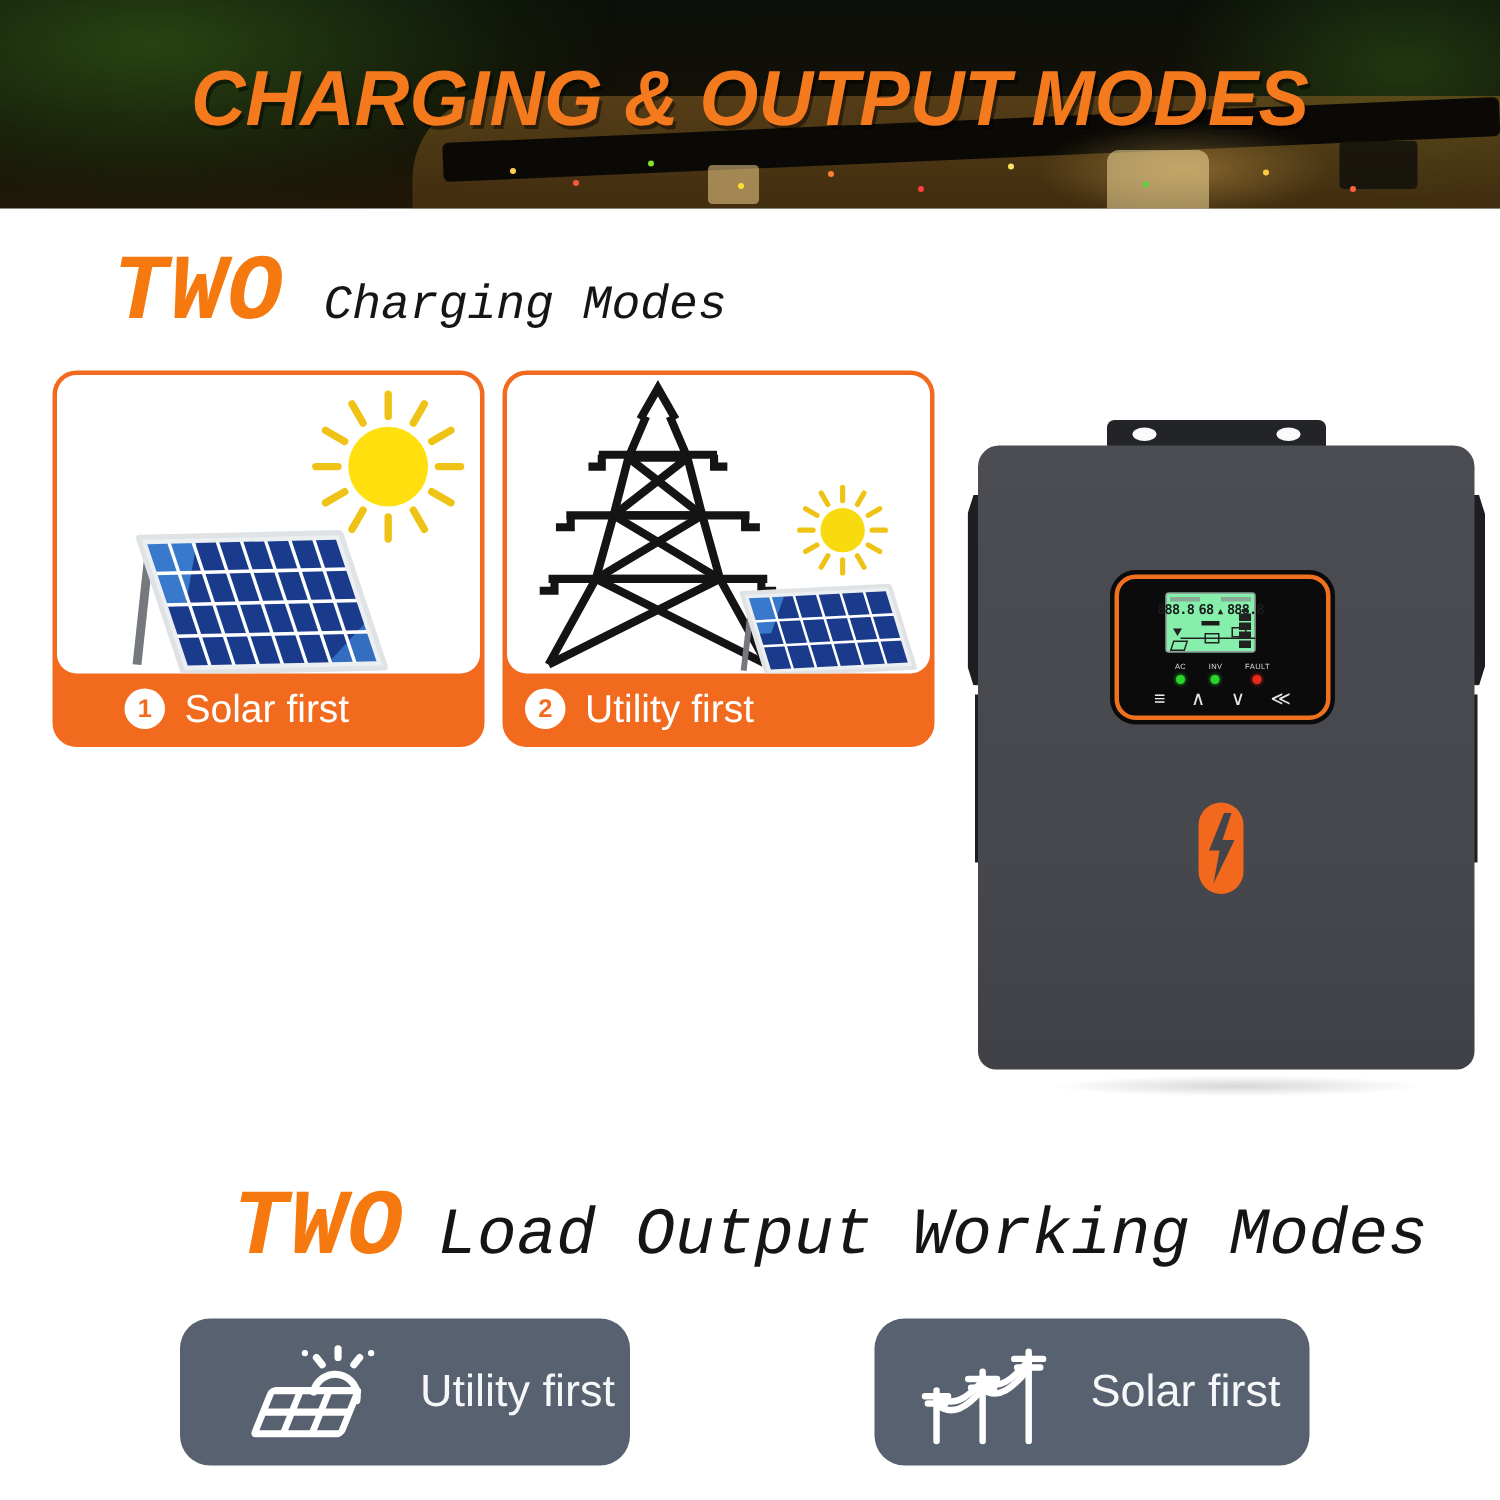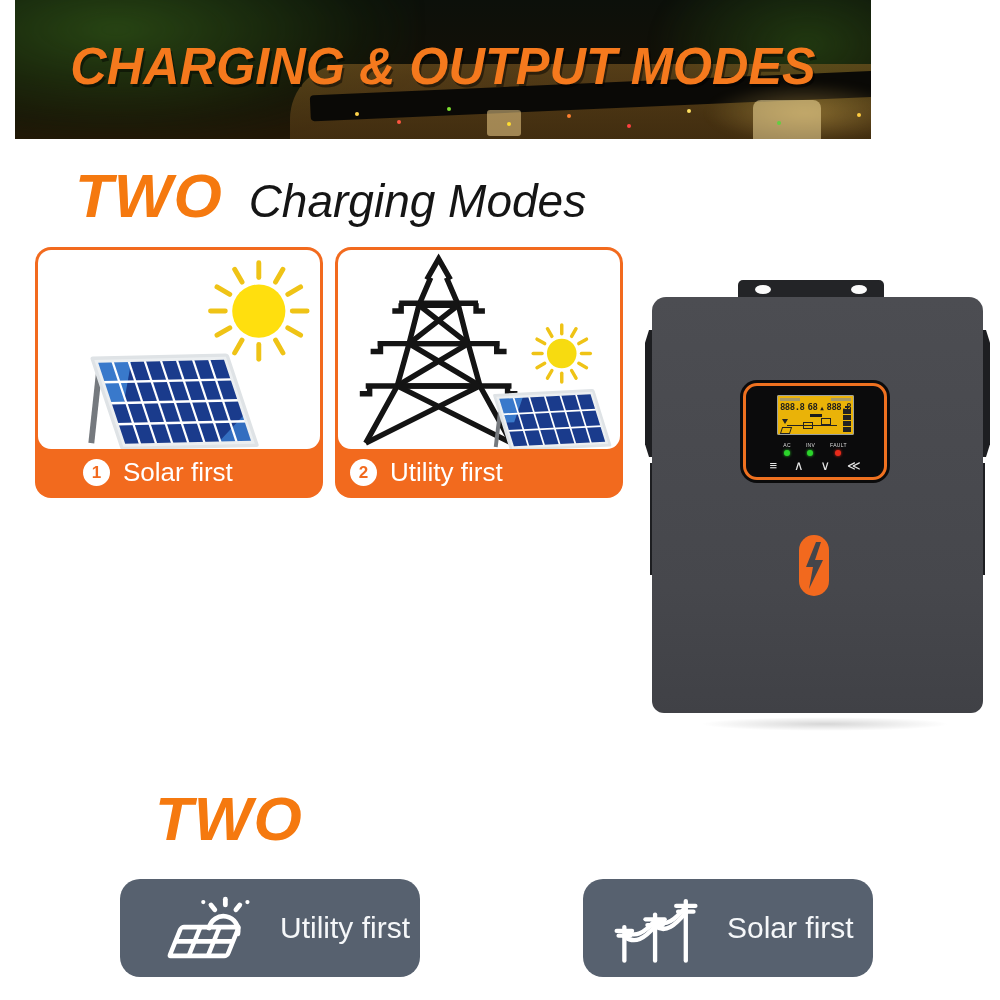--- a/index.html
+++ b/index.html
@@ -1,20 +1,20 @@
 <!DOCTYPE html>
 <html><head>
 <meta charset="utf-8">
 <style>
   html,body{margin:0;padding:0;background:#fff;}
   .page{position:relative;width:1000px;height:1000px;background:#fff;overflow:hidden;
         font-family:"Liberation Sans",sans-serif;}
 
   
-  .banner{position:absolute;left:15px;top:0;width:856px;height:139px;overflow:hidden;
+  .banner{position:absolute;left:0;top:0;width:1000px;height:139px;overflow:hidden;
           background:linear-gradient(180deg,#0c100a 0%,#141007 55%,#221807 100%);}
   .b-foliage-l{position:absolute;left:-60px;top:-30px;width:460px;height:170px;
           background:radial-gradient(ellipse at 35% 35%,rgba(46,82,22,.8),rgba(20,40,10,.25) 60%,transparent 75%);filter:blur(6px);}
   .b-foliage-r{position:absolute;right:-40px;top:-20px;width:260px;height:160px;
           background:radial-gradient(ellipse at 60% 40%,rgba(40,74,20,.7),transparent 70%);filter:blur(6px);}
   .b-van{position:absolute;left:275px;top:64px;width:725px;height:75px;
           background:linear-gradient(180deg,rgba(130,92,34,.6),rgba(96,66,24,.5));
           border-top-left-radius:55px;}
   .b-awning{position:absolute;left:295px;top:80px;width:705px;height:26px;background:#0a0906;
           transform:rotate(-2.5deg);border-radius:4px;}
@@ -25,25 +25,25 @@
   .b-win2{position:absolute;left:893px;top:94px;width:52px;height:32px;background:rgba(18,16,12,.85);border-radius:3px;}
   .b-lights{position:absolute;left:340px;top:112px;width:4px;height:4px;border-radius:50%;background:#ffd24a;filter:blur(.4px);
           box-shadow:42px 8px 0 #ff5540,92px -5px 0 #7fe030,152px 10px 0 #ffdd30,
                      212px 2px 0 #ff8030,272px 12px 0 #ff4040,332px -3px 0 #ffe060,
                      422px 9px 0 #60d040,502px 1px 0 #ffcc40,560px 12px 0 #ff6040;}
   .banner-title{position:absolute;left:50%;top:36px;transform:translateX(-50%) scaleX(.97);
           white-space:nowrap;font-style:italic;font-weight:900;font-size:52px;letter-spacing:0;
           color:#f5791d;text-shadow:2px 3px 0 rgba(0,0,0,.45);}
 
   
-  .heading{position:absolute;display:flex;align-items:baseline;white-space:nowrap;}
+  .heading{position:absolute;display:flex;align-items:baseline;white-space:nowrap;font-family:Liberation Mono, monospace;}
   .h-charging{left:75px;top:160px;gap:26px;}
   .h-output{left:155px;top:783px;gap:22px;}
   .hl{font-style:italic;font-weight:900;color:#f5790f;font-size:62px;letter-spacing:1px;}
-  .ht{font-style:italic;color:#151515;font-size:46px;}
+  .ht{font-style:italic;color:#151515;font-size:32px;}
 
   
   .card{position:absolute;top:247px;width:288px;height:251px;background:#f26a1e;border-radius:16px;
         box-sizing:border-box;padding:3px;}
   .card-1{left:35px;}
   .card-2{left:335px;}
   .card-body{position:relative;width:282px;height:199px;background:#fff;border-radius:13px;overflow:hidden;}
   .card-footer{height:46px;display:flex;align-items:center;}
   .card-1 .card-footer{padding-left:45px;}
   .card-2 .card-footer{padding-left:12px;}
@@ -63,21 +63,21 @@
   .hole-l{left:17px;} .hole-r{right:17px;}
   .inv-body{position:absolute;left:7px;top:17px;width:331px;height:416px;
         background:linear-gradient(180deg,#4c4d52 0%,#46474c 70%,#404146 100%);
         border-radius:14px 14px 12px 12px;}
   .inv-band{position:absolute;left:7px;top:384px;width:331px;height:49px;background:#f2691e;
         border-radius:0 0 13px 13px;border-top:2px solid #34353a;box-sizing:border-box;
         display:flex;align-items:center;justify-content:center;}
   .inv-band-text{color:#3e3f44;font-weight:bold;font-size:19px;letter-spacing:.5px;transform:scaleX(.9);white-space:nowrap;}
   .inv-display{position:absolute;left:98px;top:103px;width:144px;height:97px;background:#0b0b0c;
         border:3px solid #ef7120;border-radius:14px;box-shadow:0 0 0 3px #0b0b0c;box-sizing:border-box;}
-  .lcd{position:absolute;left:31px;top:9px;width:77px;height:40px;background:#eab308;border-radius:2px;
+  .lcd{position:absolute;left:31px;top:9px;width:60px;height:40px;background:#86efac;border-radius:2px;
         box-shadow:inset 0 0 0 1px #9aa0a0;}
   .lcd-lbl{position:absolute;top:3px;height:3px;width:20px;background:#8a8f8c;opacity:.7;}
   .lbl-l{left:3px;} .lbl-r{right:3px;}
   .lcd-digits{position:absolute;left:0;right:0;top:8px;display:flex;justify-content:center;gap:3px;
         font-family:"DejaVu Sans Mono",monospace;font-weight:bold;font-size:9px;letter-spacing:-.5px;color:#1c1c1c;line-height:9px;}
   .lcd-warning{font-size:6px;line-height:9px;}
   .lcd-mode{position:absolute;left:50%;top:19px;width:12px;height:3px;background:#1c1c1c;transform:translateX(-50%);}
   .f-arrow{position:absolute;left:5px;top:24px;width:0;height:0;border-left:3px solid transparent;
         border-right:3px solid transparent;border-top:5px solid #222;}
   .f-chip{position:absolute;width:8px;height:5px;border:1px solid #222;}
@@ -296,20 +296,21 @@
       <svg width="30" height="61" viewBox="0 0 30 61">
         <path d="M17,7 L7,32 L14,32 L10,54 L24,25 L16,25 L22,7 Z" fill="#44454a"></path>
       </svg>
     </div>
 
     <div class="inv-shadow"></div>
   </div>
 
   <div class="heading h-output">
     <span class="hl">TWO</span>
+    <span class="ht" style="font-size:44px;">Load Output Working Modes</span>
   </div>
 
   <div class="mode-btn mode-1">
     <svg class="mode-icon" width="96" height="76" viewBox="0 0 100 78">
       <g stroke="#fff" stroke-width="5" fill="none" stroke-linecap="round" stroke-linejoin="round">
         <path d="M49,39 a15,15 0 1 1 30,6"></path>
         <line x1="66" y1="9" x2="66" y2="15"></line>
         <line x1="51" y1="15" x2="55" y2="20"></line>
         <line x1="81" y1="15" x2="77" y2="20"></line>
       </g>

